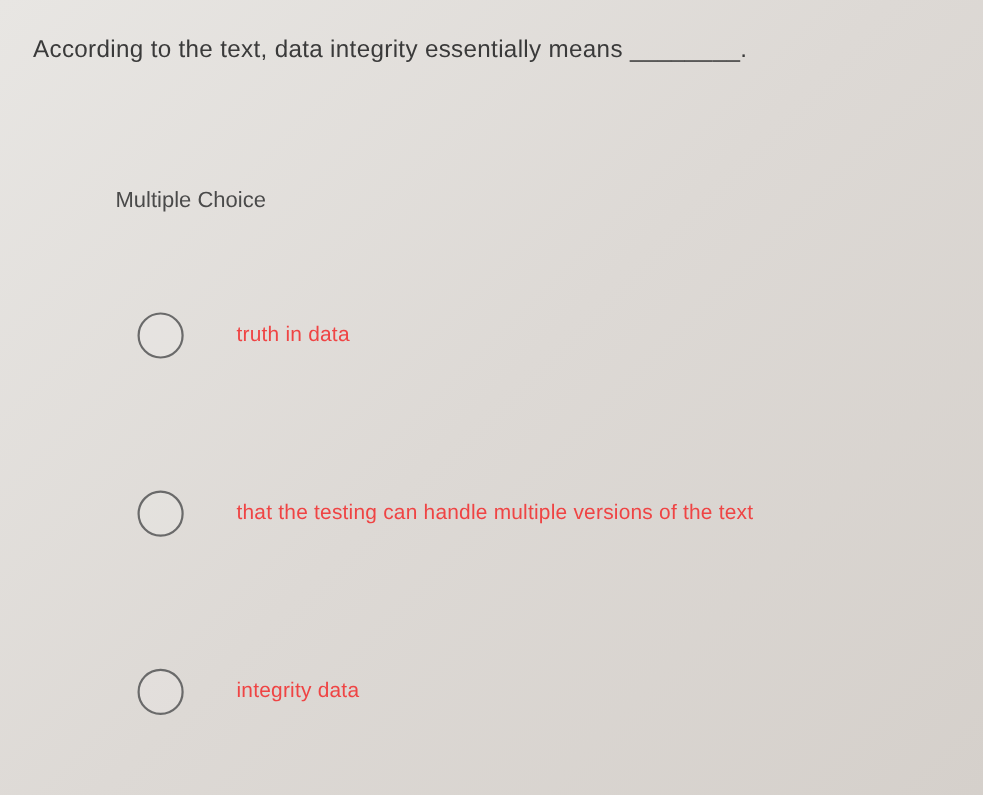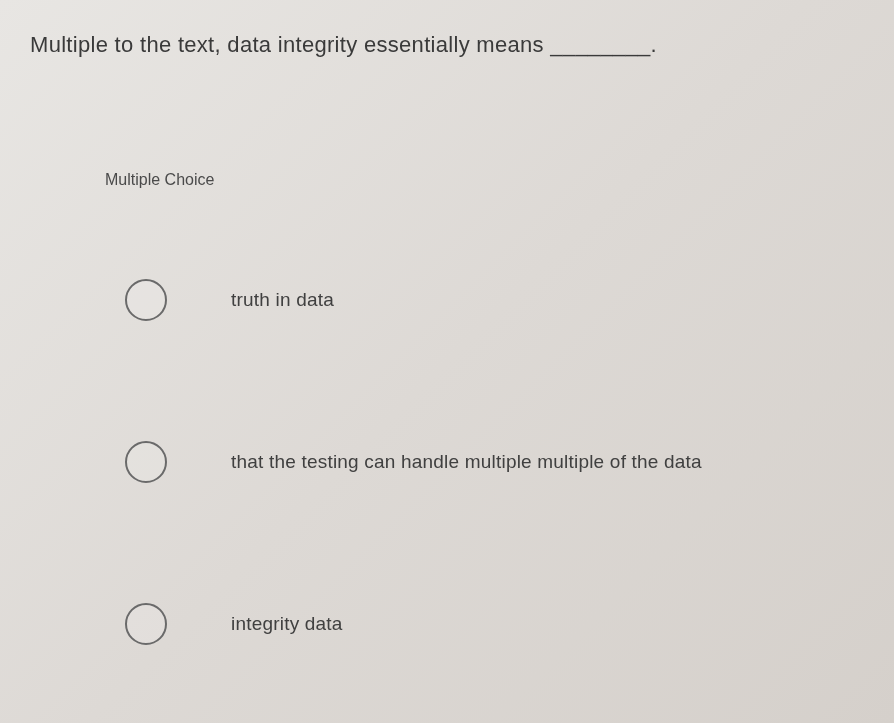--- a/index.html
+++ b/index.html
@@ -20,62 +20,62 @@
     }
     .question-text {
       font-size: 22px;
       color: #3a3a3a;
       letter-spacing: 0.3px;
       line-height: 1.4;
     }
     .section-header {
       margin-top: 110px;
       padding: 0 0 0 105px;
-      font-size: 16px;
+      font-size: 20px;
       color: #4a4a4a;
     }
     .options-container {
       margin-top: 90px;
     }
     .option-row {
       display: flex;
       align-items: center;
       padding: 0 0 0 125px;
       margin-bottom: 120px;
     }
     .radio-circle {
       width: 42px;
       height: 42px;
       border: 2.5px solid #6a6a6a;
       border-radius: 50%;
       flex-shrink: 0;
       background: rgba(255,255,255,0.15);
     }
     .option-text {
-      margin-left: 64px;
+      margin-left: 48px;
       font-size: 19px;
-      color: #404040;
+      color: #ef4444;
       letter-spacing: 0.2px;
     }
   </style>
 </head>
 <body>
 
 <div class="question-container">
-  <div class="question-text">Multiple to the text, data integrity essentially means ________.</div>
+  <div class="question-text">According to the text, data integrity essentially means ________.</div>
 </div>
 
 <div class="section-header">Multiple Choice</div>
 
 <div class="options-container">
   <div class="option-row">
     <div class="radio-circle"></div>
     <div class="option-text">truth in data</div>
   </div>
   <div class="option-row">
     <div class="radio-circle"></div>
-    <div class="option-text">that the testing can handle multiple multiple of the data</div>
+    <div class="option-text">that the testing can handle multiple versions of the text</div>
   </div>
   <div class="option-row">
     <div class="radio-circle"></div>
     <div class="option-text">integrity data</div>
   </div>
 </div>
 
 </body></html>

